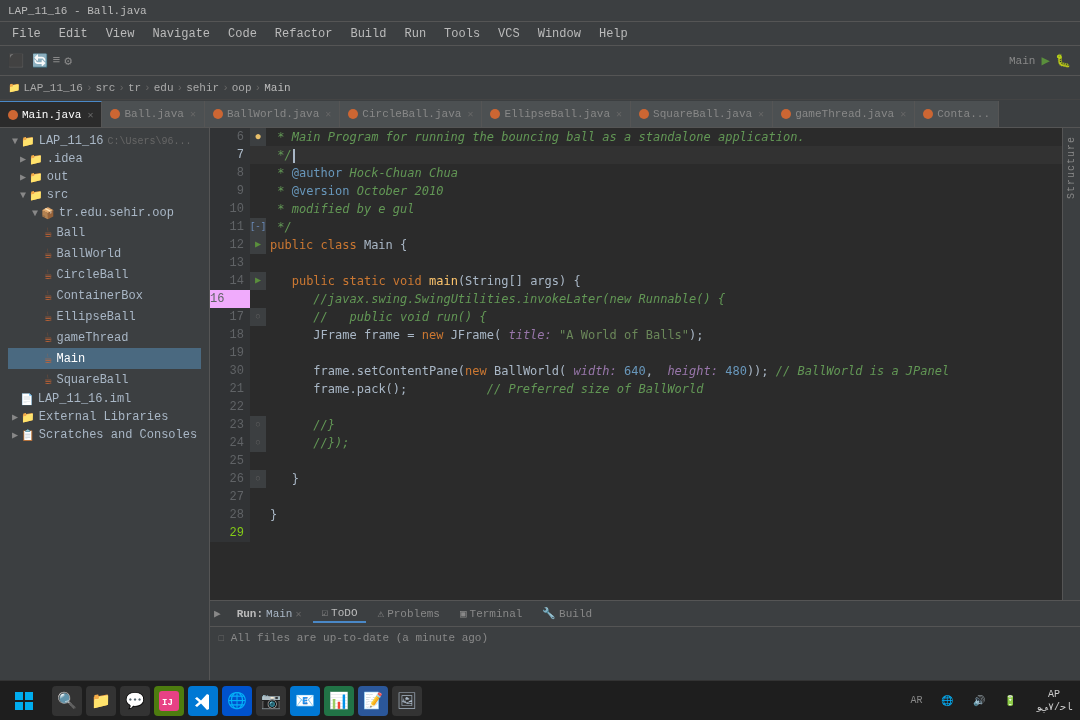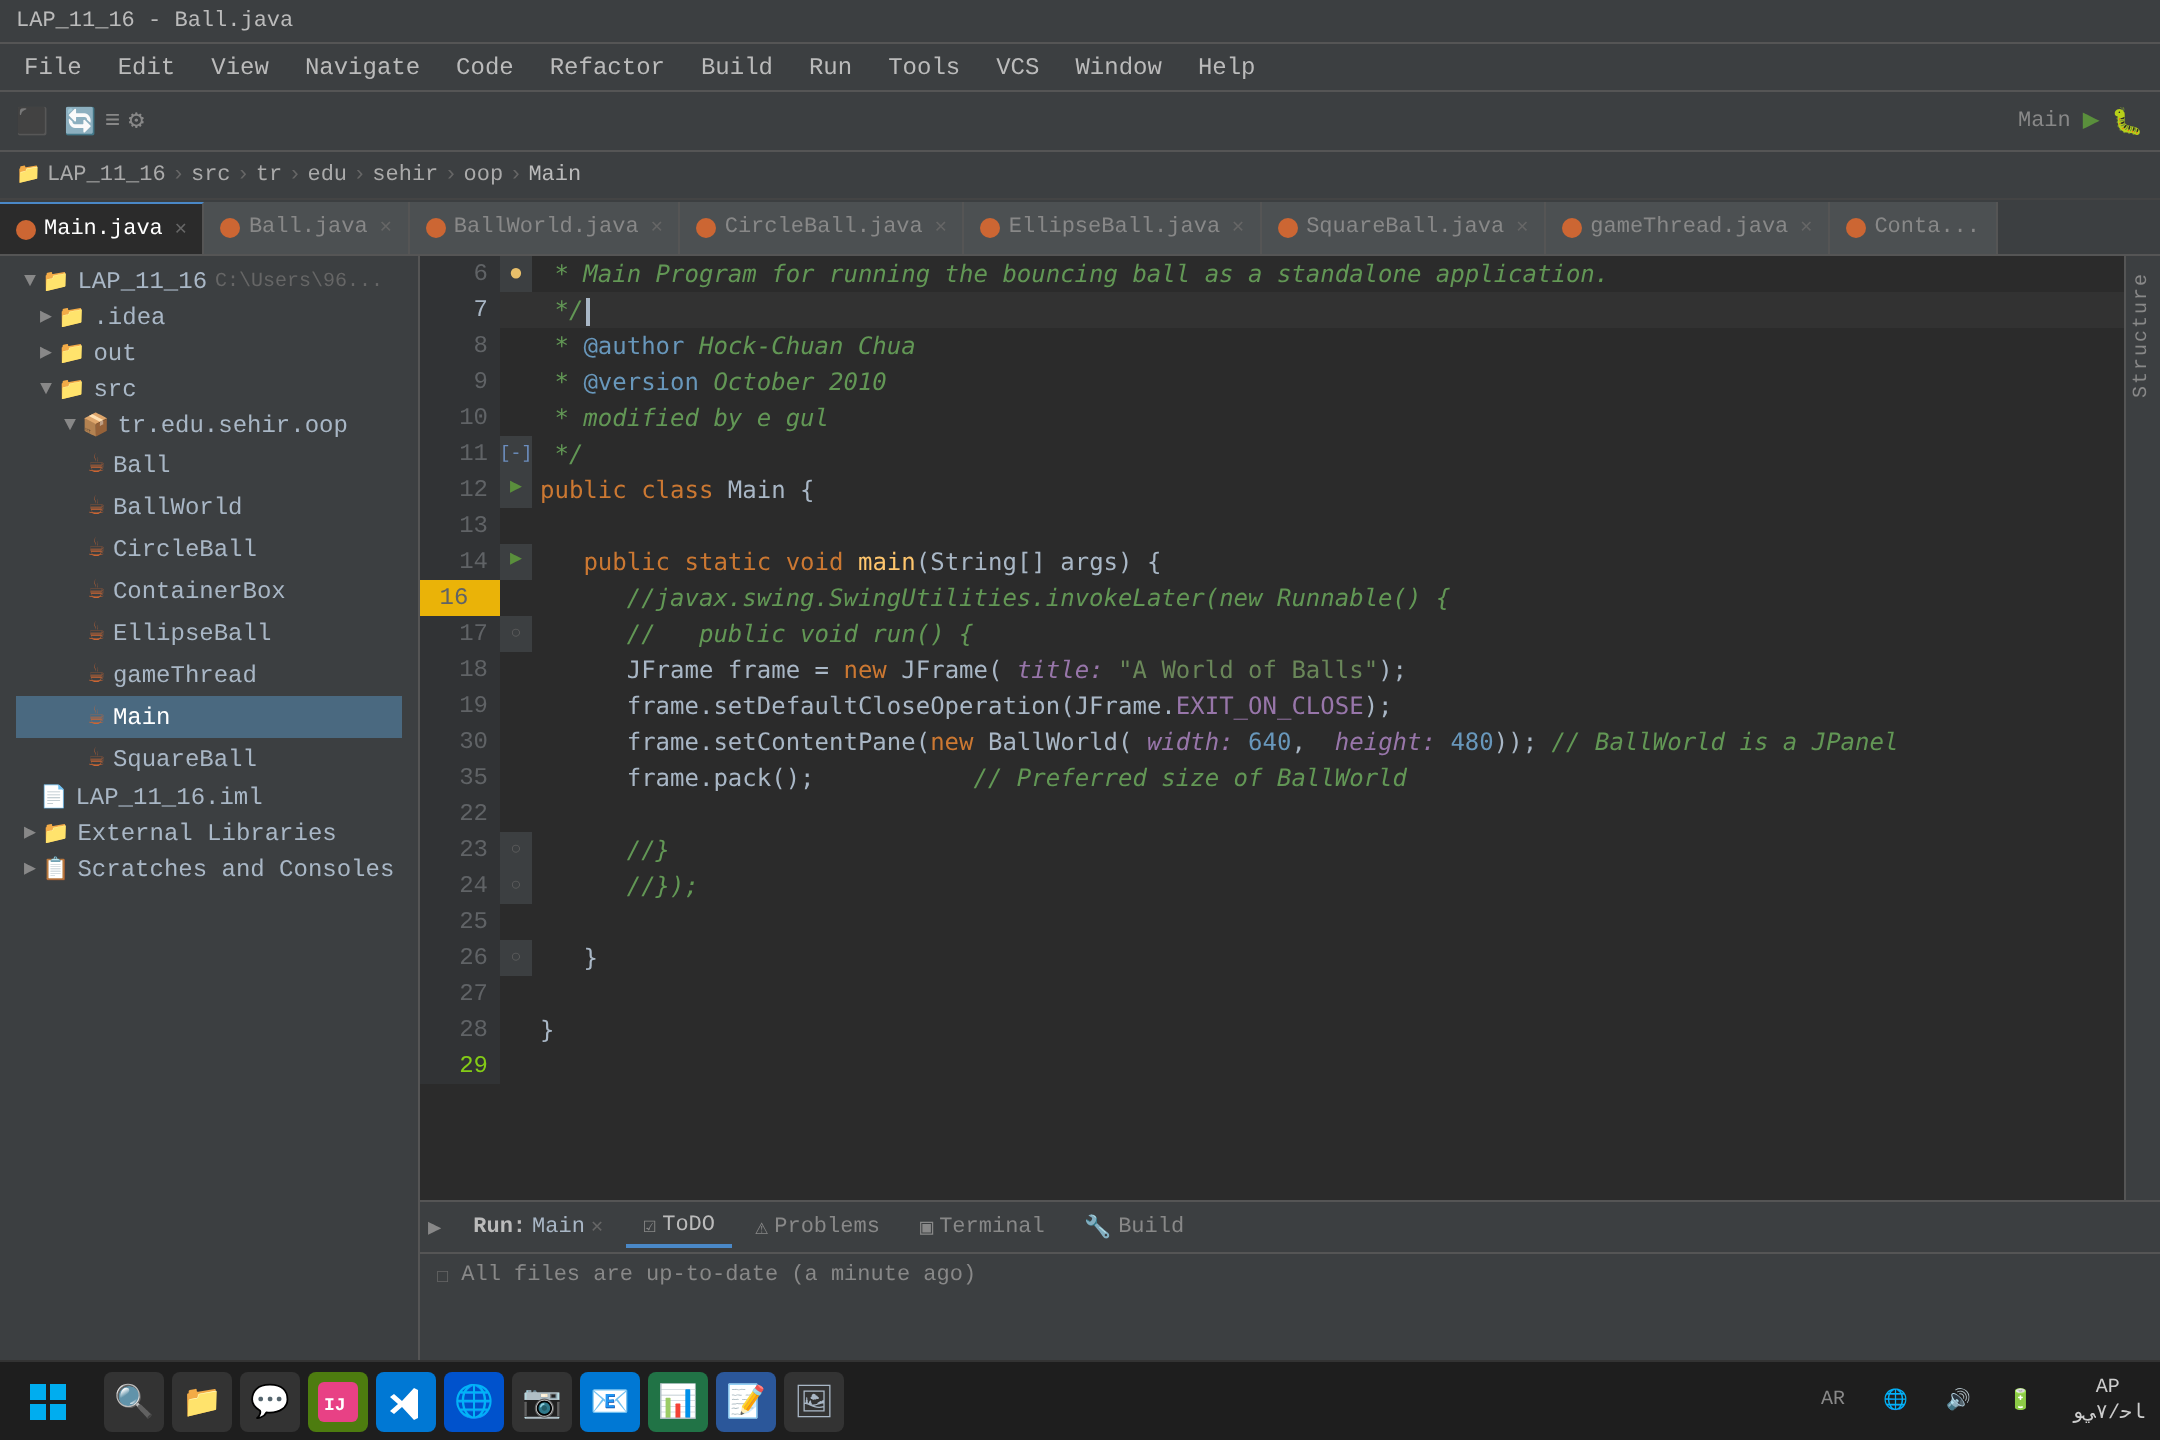--- a/index.html
+++ b/index.html
@@ -479,21 +479,21 @@
         <div style="display:flex;align-items:flex-start;line-height:18px;">
           <div style="width:40px;background:#313335;text-align:right;padding-right:6px;color:#606366;font-size:12px;line-height:18px;flex-shrink:0;">14</div>
           <div style="width:16px;background:#3c3f41;flex-shrink:0;display:flex;align-items:center;justify-content:center;">
               <span style="color:#5a8f3c;font-size:10px;cursor:pointer;">▶</span>
             </div>
           <div style="padding-left:4px;line-height:18px;white-space:pre;font-size:12px;font-family:Consolas,monospace;">   <span style="color:#cc7832;">public static void </span><span style="color:#ffc66d;">main</span><span style="color:#a9b7c6;">(</span><span style="color:#a9b7c6;">String[] args</span><span style="color:#a9b7c6;">) {</span></div>
         </div>
 
 
         <div style="display:flex;align-items:flex-start;line-height:18px;">
-          <div style="width:40px;background:#eab308;text-align:center;padding-right:6px;color:#606366;font-size:12px;line-height:18px;flex-shrink:0;font-family:Liberation Mono, monospace;">16</div>
+          <div style="width:40px;background:#f0abfc;text-align:left;padding-right:6px;color:#606366;font-size:12px;line-height:18px;flex-shrink:0;font-family:Liberation Mono, monospace;">16</div>
           <div style="width:16px;background:#3c3f41;flex-shrink:0;"></div>
           <div style="padding-left:4px;line-height:18px;white-space:pre;font-size:12px;font-family:Consolas,monospace;">      <span style="color:#629755;font-style:italic;">//javax.swing.SwingUtilities.invokeLater(new Runnable() {</span></div>
         </div>
 
         <div style="display:flex;align-items:flex-start;line-height:18px;">
           <div style="width:40px;background:#313335;text-align:right;padding-right:6px;color:#606366;font-size:12px;line-height:18px;flex-shrink:0;">17</div>
           <div style="width:16px;background:#3c3f41;flex-shrink:0;display:flex;align-items:center;justify-content:center;">
               <span style="color:#606060;font-size:9px;">○</span>
             </div>
           <div style="padding-left:4px;line-height:18px;white-space:pre;font-size:12px;font-family:Consolas,monospace;">      <span style="color:#629755;font-style:italic;">//   public void run() {</span></div>
@@ -501,31 +501,30 @@
 
         <div style="display:flex;align-items:flex-start;line-height:18px;">
           <div style="width:40px;background:#313335;text-align:right;padding-right:6px;color:#606366;font-size:12px;line-height:18px;flex-shrink:0;">18</div>
           <div style="width:16px;background:#3c3f41;flex-shrink:0;"></div>
           <div style="padding-left:4px;line-height:18px;white-space:pre;font-size:12px;font-family:Consolas,monospace;">      <span style="color:#a9b7c6;">JFrame frame = </span><span style="color:#cc7832;">new </span><span style="color:#a9b7c6;">JFrame(</span><span style="color:#9876aa;font-style:italic;"> title: </span><span style="color:#6a8759;">"A World of Balls"</span><span style="color:#a9b7c6;">);</span></div>
         </div>
 
         <div style="display:flex;align-items:flex-start;line-height:18px;">
           <div style="width:40px;background:#313335;text-align:right;padding-right:6px;color:#606366;font-size:12px;line-height:18px;flex-shrink:0;">19</div>
           <div style="width:16px;background:#3c3f41;flex-shrink:0;"></div>
-          <div style="padding-left:4px;line-height:18px;white-space:pre;font-size:12px;font-family:Consolas,monospace;">      <span style="color:#a9b7c6;">frame.setDefaultCloseOperation(JFrame.</span><span style="color:#9876aa;">EXIT_ON_CLOSE</span><span style="color:#a9b7c6;">);</span></div>
         </div>
 
         <div style="display:flex;align-items:flex-start;line-height:18px;">
           <div style="width:40px;background:#313335;text-align:right;padding-right:6px;color:#606366;font-size:12px;line-height:18px;flex-shrink:0;">30</div>
           <div style="width:16px;background:#3c3f41;flex-shrink:0;"></div>
           <div style="padding-left:4px;line-height:18px;white-space:pre;font-size:12px;font-family:Consolas,monospace;">      <span style="color:#a9b7c6;">frame.setContentPane(</span><span style="color:#cc7832;">new </span><span style="color:#a9b7c6;">BallWorld(</span><span style="color:#9876aa;font-style:italic;"> width: </span><span style="color:#6897bb;">640</span><span style="color:#a9b7c6;">, </span><span style="color:#9876aa;font-style:italic;"> height: </span><span style="color:#6897bb;">480</span><span style="color:#a9b7c6;">)); </span><span style="color:#629755;font-style:italic;">// BallWorld is a JPanel</span></div>
         </div>
 
         <div style="display:flex;align-items:flex-start;line-height:18px;">
-          <div style="width:40px;background:#313335;text-align:right;padding-right:6px;color:#606366;font-size:12px;line-height:18px;flex-shrink:0;">35</div>
+          <div style="width:40px;background:#313335;text-align:right;padding-right:6px;color:#606366;font-size:12px;line-height:18px;flex-shrink:0;">21</div>
           <div style="width:16px;background:#3c3f41;flex-shrink:0;"></div>
           <div style="padding-left:4px;line-height:18px;white-space:pre;font-size:12px;font-family:Consolas,monospace;">      <span style="color:#a9b7c6;">frame.pack();           </span><span style="color:#629755;font-style:italic;">// Preferred size of BallWorld</span></div>
         </div>
 
         <div style="display:flex;align-items:flex-start;line-height:18px;">
           <div style="width:40px;background:#313335;text-align:right;padding-right:6px;color:#606366;font-size:12px;line-height:18px;flex-shrink:0;">22</div>
           <div style="width:16px;background:#3c3f41;flex-shrink:0;"></div>
         </div>
 
         <div style="display:flex;align-items:flex-start;line-height:18px;">

